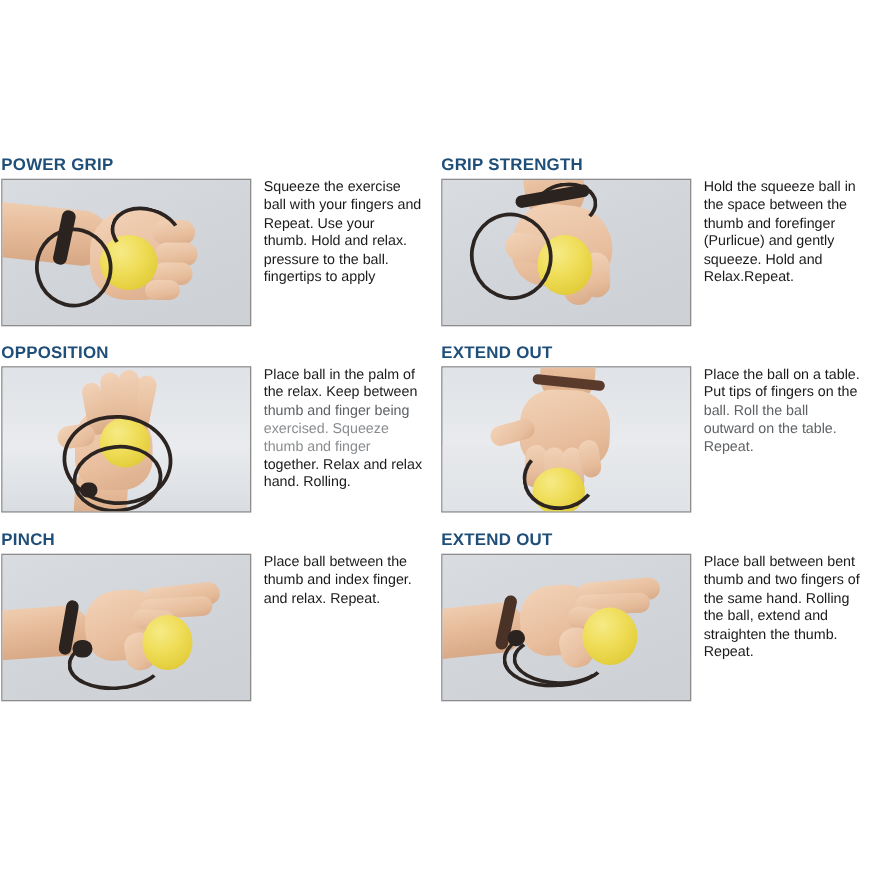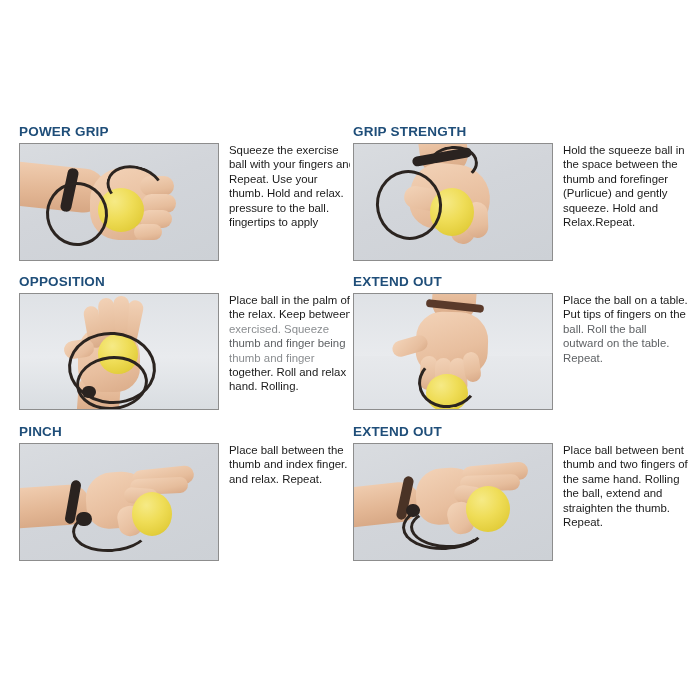--- a/index.html
+++ b/index.html
@@ -30,21 +30,21 @@
     width: 700px;
     display: grid;
     grid-template-columns: 350px 350px;
     grid-template-rows: 150px 150px 160px;
   }
 
   .panel {
     position: relative;
     overflow: hidden;
   }
-  .panel.col-left  { padding-left: 19px; }
+  .panel.col-left  { padding-left: 1px; }
   .panel.col-right { padding-left: 368px; }
   .panel.col-right > * { margin-left: -365px; }
 
   .panel-heading {
     font-size: 13.5px;
     font-weight: bold;
     letter-spacing: 0.2px;
     color: #1f4e79;
     line-height: 15px;
     margin: 0 0 4px 0;
@@ -237,24 +237,24 @@
             <div class="ball" style="left:78px; top:40px; width:40px; height:40px;"></div>
 
             <div class="cord" style="left:48px; top:38px; width:88px; height:72px; border-width:3px; transform:rotate(4deg);"></div>
             <div class="cord" style="left:56px; top:62px; width:72px; height:54px; border-width:3px; transform:rotate(-6deg);"></div>
             <div class="band" style="left:62px; top:92px; width:14px; height:12px; border-radius:6px;"></div>
           </div>
         </div>
         <div class="instructions">
           <span class="line">Place ball in the palm of</span>
           <span class="line">the relax. Keep between</span>
+          <span class="line semi">thumb and finger being</span>
           <span class="line faded">exercised. Squeeze</span>
-          <span class="line semi">thumb and finger being</span>
           <span class="line faded">thumb and finger</span>
-          <span class="line">together. Roll and relax</span>
+          <span class="line">together. Relax and relax</span>
           <span class="line">hand. Rolling.</span>
         </div>
       </div>
     </div>
 
     <div class="panel col-right">
       <div class="panel-heading">EXTEND OUT</div>
       <div class="panel-body">
         <div class="photo tall">
           <div class="photo-inner">

